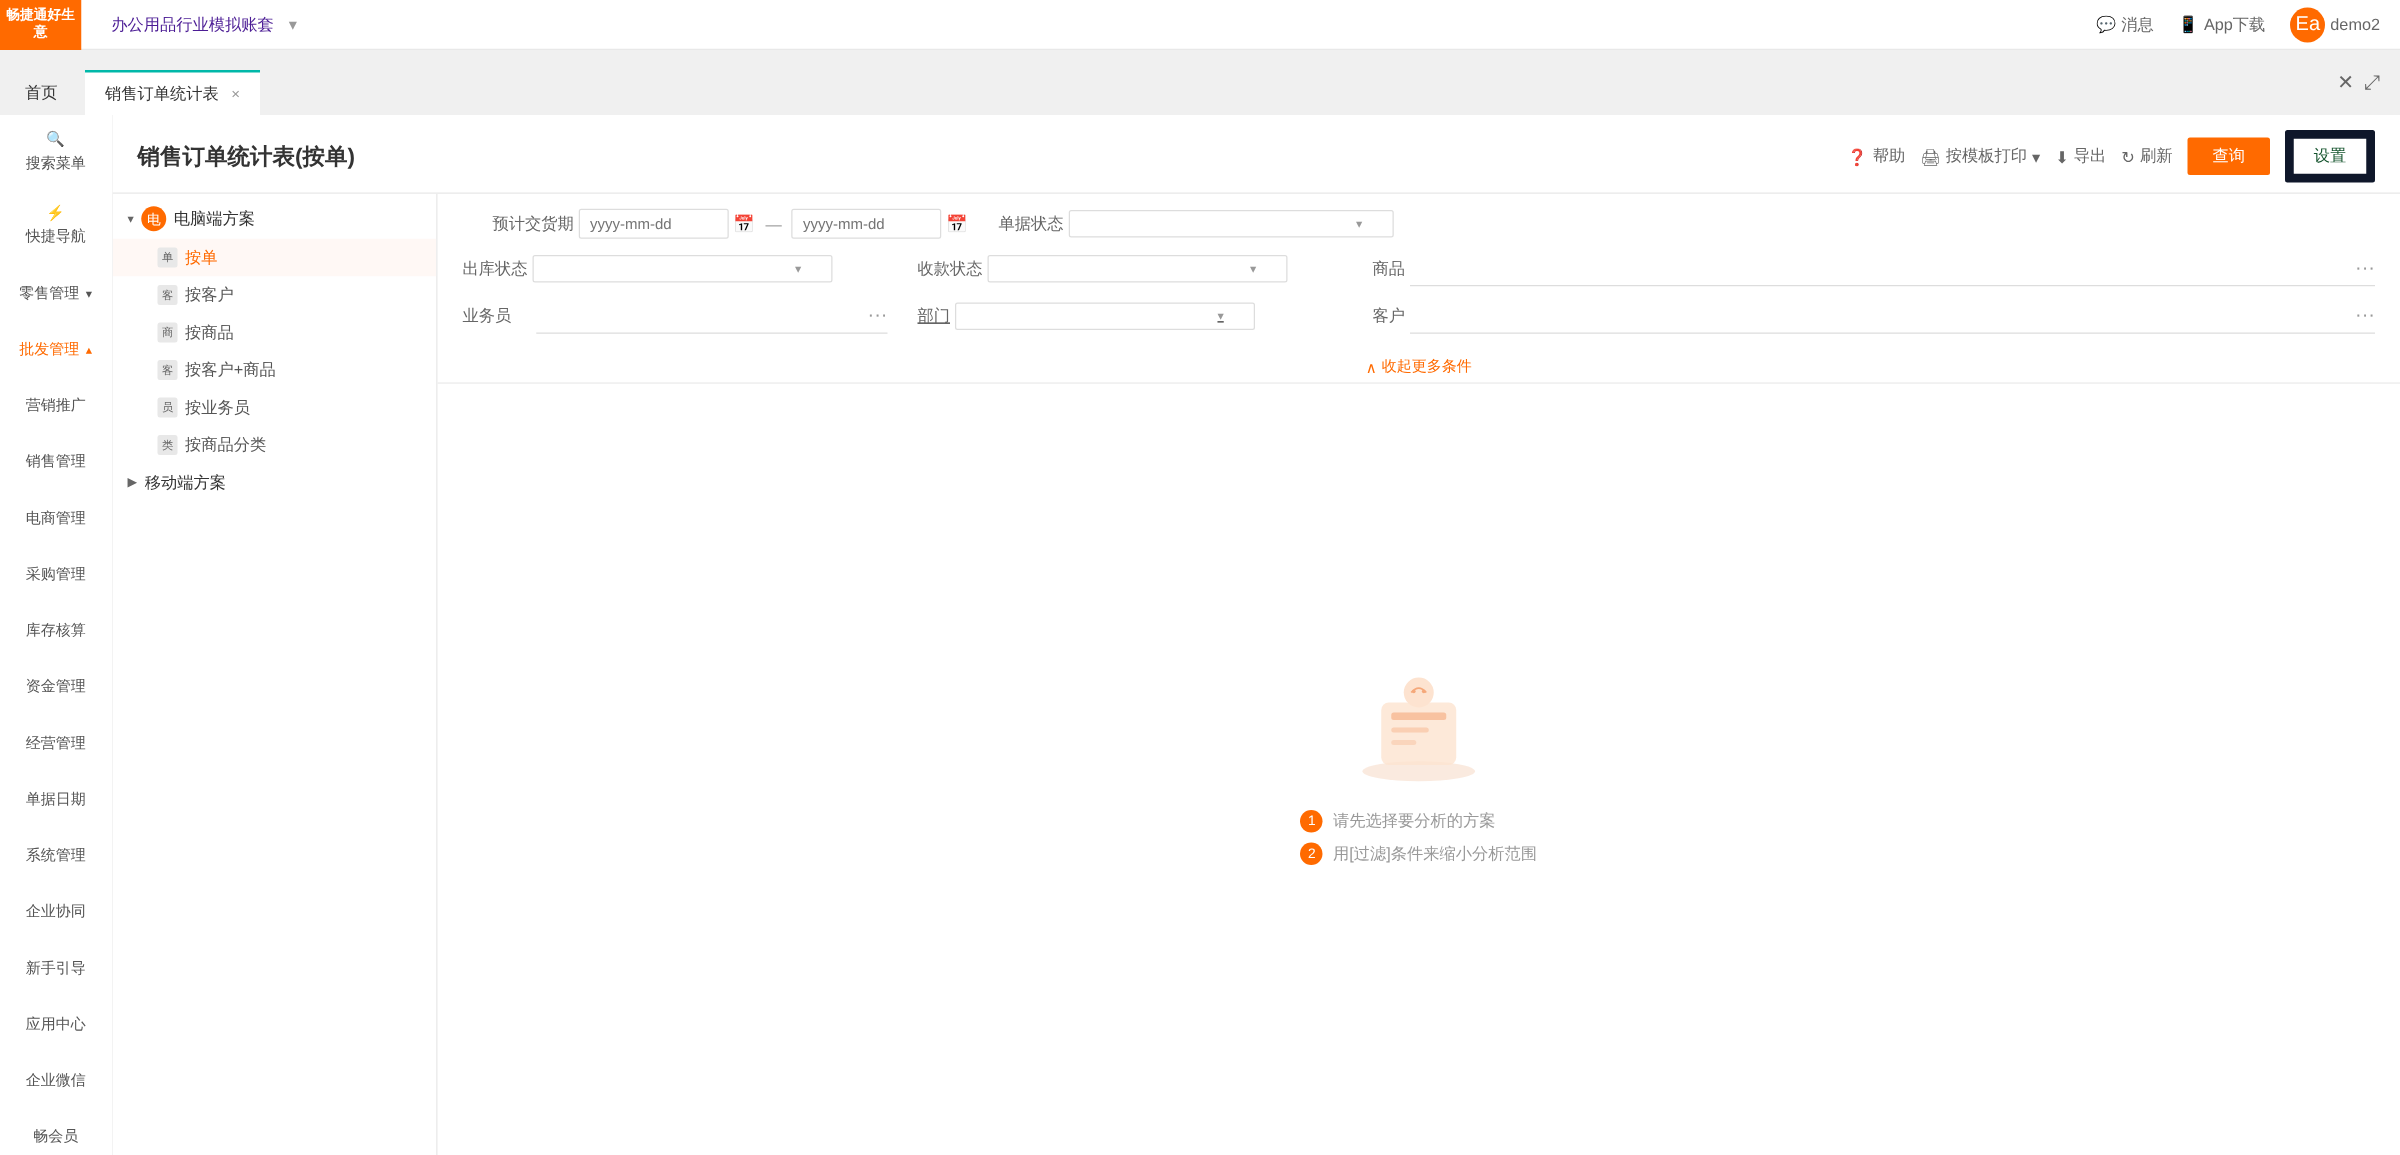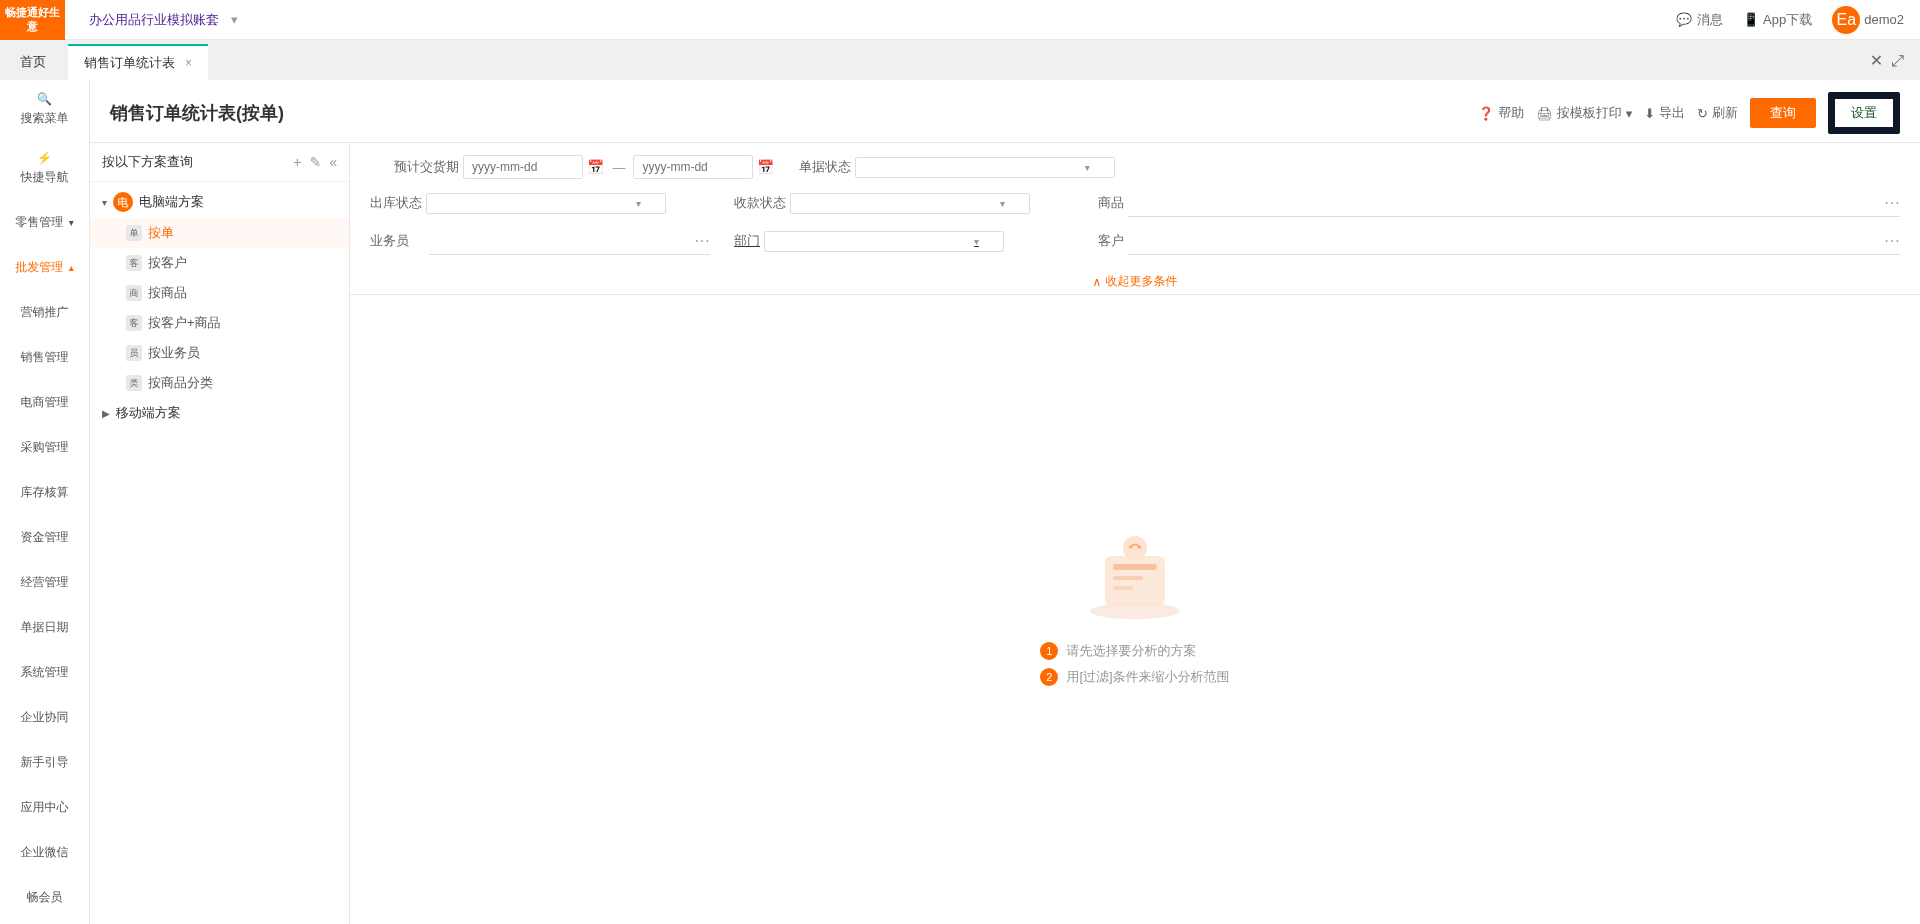--- a/index.html
+++ b/index.html
@@ -9,21 +9,21 @@
     .topbar { height: 40px; background: #fff; display: flex; align-items: center; justify-content: space-between; padding: 0 16px; border-bottom: 1px solid #e8e8e8; flex-shrink: 0; }
     .topbar-left { display: flex; align-items: center; gap: 8px; }
     .logo-box { width: 65px; height: 40px; background: #ff6a00; display: flex; align-items: center; justify-content: center; color: #fff; font-size: 11px; font-weight: bold; line-height: 1.2; text-align: center; flex-shrink: 0; position: relative; left: -16px; }
     .breadcrumb-title { font-size: 13px; color: #4c1d95; }
     .breadcrumb-arrow { color: #999; margin: 0 4px; }
     .topbar-right { display: flex; align-items: center; gap: 20px; }
     .topbar-icon-item { display: flex; align-items: center; gap: 4px; color: #666; font-size: 13px; cursor: pointer; }
     .user-avatar { width: 28px; height: 28px; border-radius: 50%; background: #ff6a00; color: #fff; display: flex; align-items: center; justify-content: center; font-size: 16px; }
 
     
-    .tabbar { height: 40px; background: #f0f0f0; display: flex; align-items: flex-end; padding-left: 0; flex-shrink: 0; position: relative; }
+    .tabbar { height: 52px; background: #f0f0f0; display: flex; align-items: flex-end; padding-left: 0; flex-shrink: 0; position: relative; }
     .tab-home { padding: 0 20px; height: 36px; background: #f0f0f0; display: flex; align-items: center; color: #333; cursor: pointer; font-size: 13px; }
     .tab-active { background: #fff; height: 36px; padding: 0 16px; display: flex; align-items: center; gap: 6px; border-top: 2px solid #00b8a9; color: #333; cursor: pointer; font-size: 13px; margin-left: 2px; }
     .tab-close { color: #999; font-size: 12px; cursor: pointer; margin-left: 4px; }
     .tabbar-right { position: absolute; right: 16px; top: 50%; transform: translateY(-50%); display: flex; gap: 8px; }
     .tabbar-btn { background: none; border: none; cursor: pointer; color: #666; font-size: 16px; }
 
     
     .main-layout { display: flex; flex: 1; overflow: hidden; }
 
     
@@ -215,28 +215,20 @@
           <span>刷新</span>
         </button>
         <button class="query-btn">查询</button>
         <button class="setting-btn">设置</button>
       </div>
     </div>
 
     <div class="body-area">
 
       <div class="left-panel">
-        <div class="left-panel-header">
-          <span class="left-panel-title">按以下方案查询</span>
-          <div class="left-panel-icons">
-            <span class="panel-icon">+</span>
-            <span class="panel-icon">✎</span>
-            <span class="panel-icon">«</span>
-          </div>
-        </div>
         <div class="scheme-list">
 
           <div class="scheme-group">
             <div class="scheme-group-header">
               <span class="scheme-group-arrow">▾</span>
               <div class="scheme-group-icon">电</div>
               <span>电脑端方案</span>
             </div>
             <div class="scheme-item active">
               <div class="scheme-item-icon">单</div>

